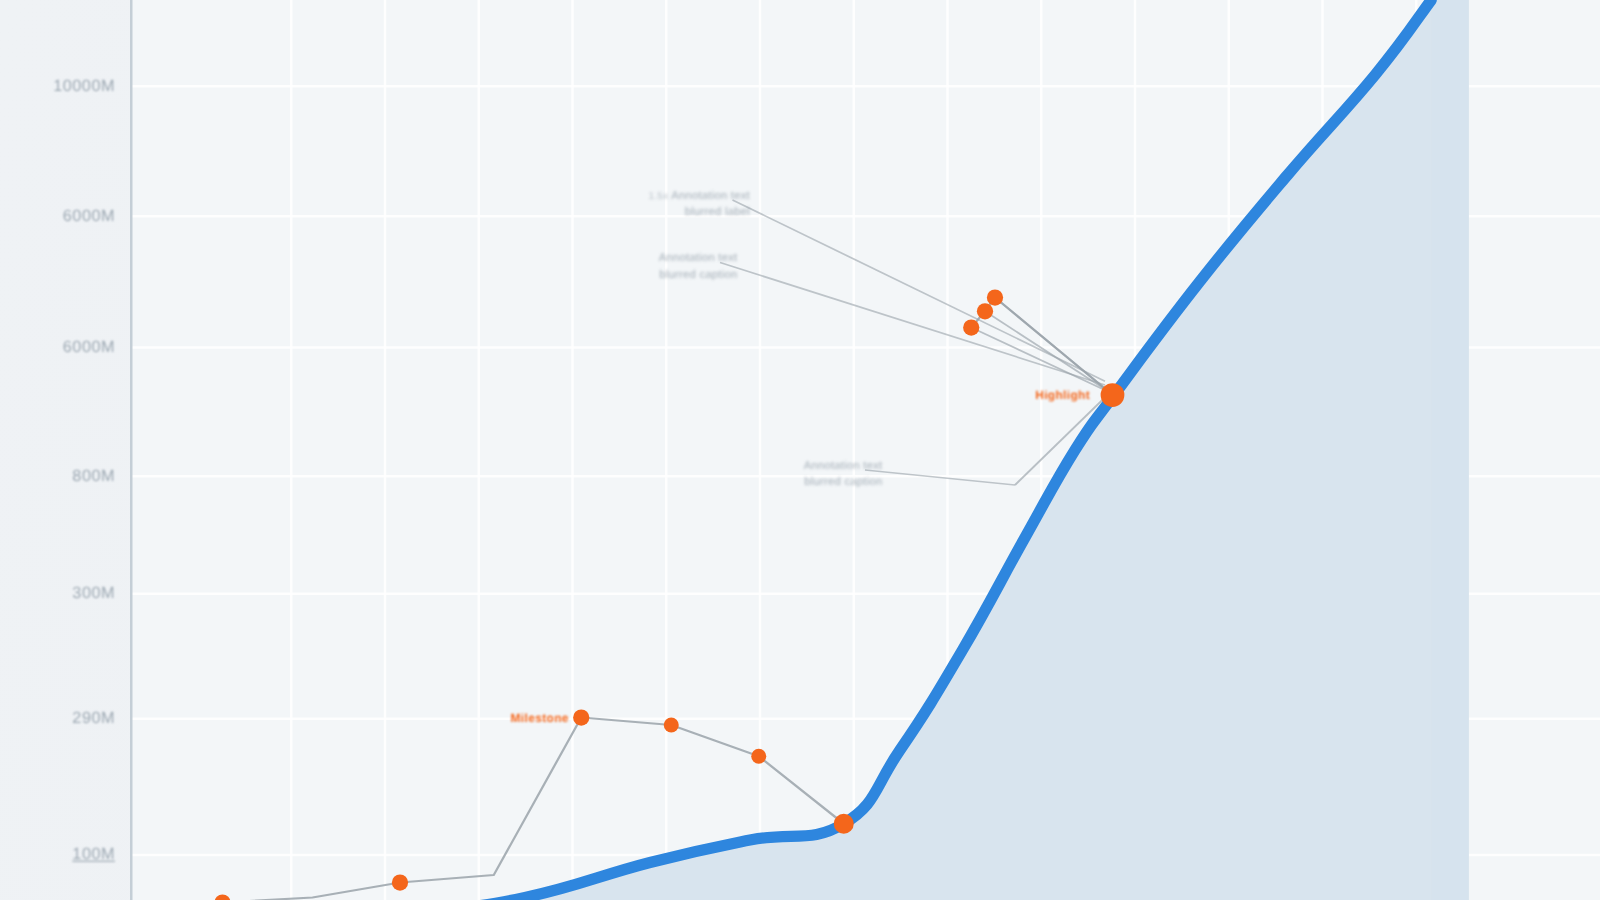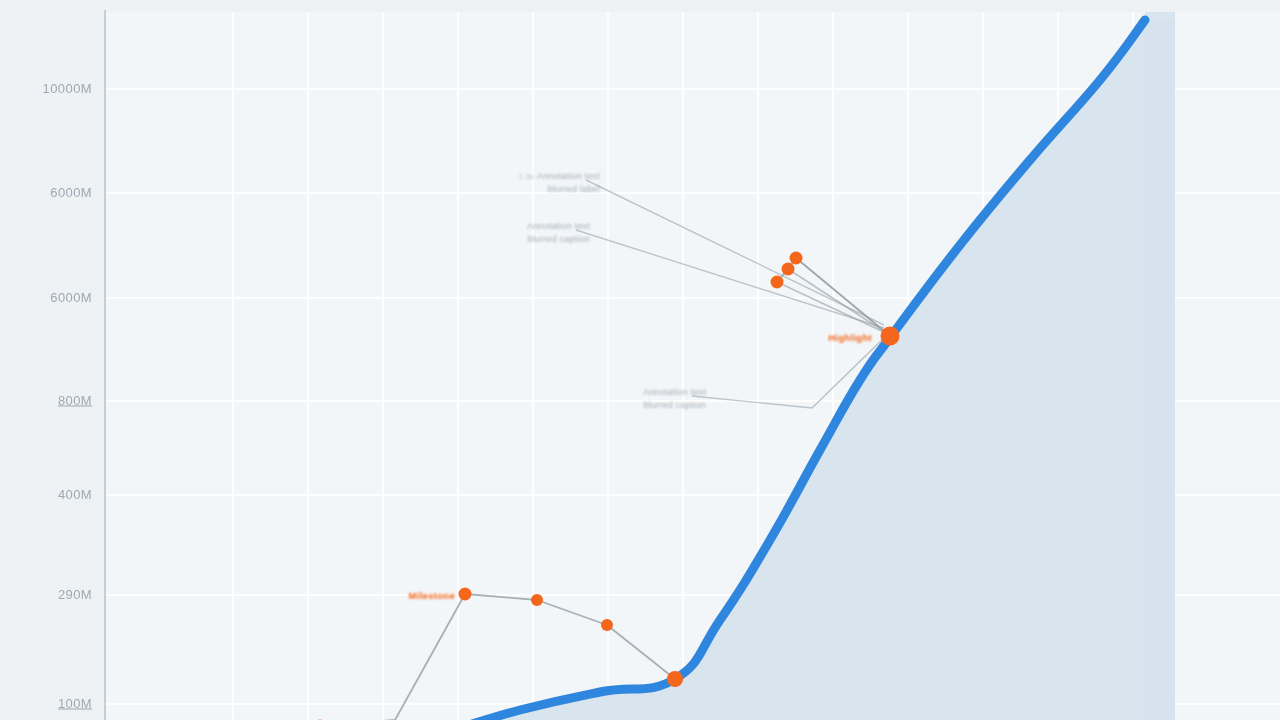--- a/index.html
+++ b/index.html
@@ -3,21 +3,21 @@
 <meta charset="utf-8">
 <title>Chart</title>
 <style>
   html,body{margin:0;padding:0;}
   body{
     width:1280px;height:720px;overflow:hidden;
     background:#eef2f5;
     font-family:"Liberation Sans", sans-serif;
     position:relative;
   }
-  #root{position:absolute;inset:0;margin-top:20px;}
+  #root{position:absolute;inset:0;}
 
   
   .outer-bg{
     position:absolute;inset:0;
     background:linear-gradient(100deg,#eff2f5 0%,#eef1f4 40%,#edf1f4 100%);
   }
 
   
   .plot{
     position:absolute;
@@ -138,22 +138,22 @@
         <line x1="587" y1="384" x2="707" y2="396" stroke="#9aa3aa" stroke-width="1.4" opacity="0.6"></line>
       </svg>
   </div>
 
   <div class="axis-spine"></div>
 
   <div id="yticks">
       <div class="ytick" style="top: 68px;">10000M</div>
       <div class="ytick" style="top: 172px;">6000M</div>
       <div class="ytick" style="top: 277px;">6000M</div>
-      <div class="ytick" style="top: 380px; text-decoration: underline;">800M</div>
-      <div class="ytick" style="top: 474px;">400M</div>
+      <div class="ytick" style="top: 380px;">800M</div>
+      <div class="ytick" style="top: 474px;">300M</div>
       <div class="ytick" style="top: 574px;">290M</div>
       <div class="ytick" style="top: 683px; text-decoration: underline;">100M</div>
     </div>
 
   <div id="callouts">
       <div class="callout r" style="left: 460px; top: 150px; width: 140px;"><span class="small">1.5x</span> Annotation text
 blurred label</div>
       <div class="callout r" style="left: 450px; top: 200px; width: 140px;">Annotation text
 blurred caption</div>
       <div class="callout r" style="left: 566px; top: 366px; width: 140px;">Annotation text

